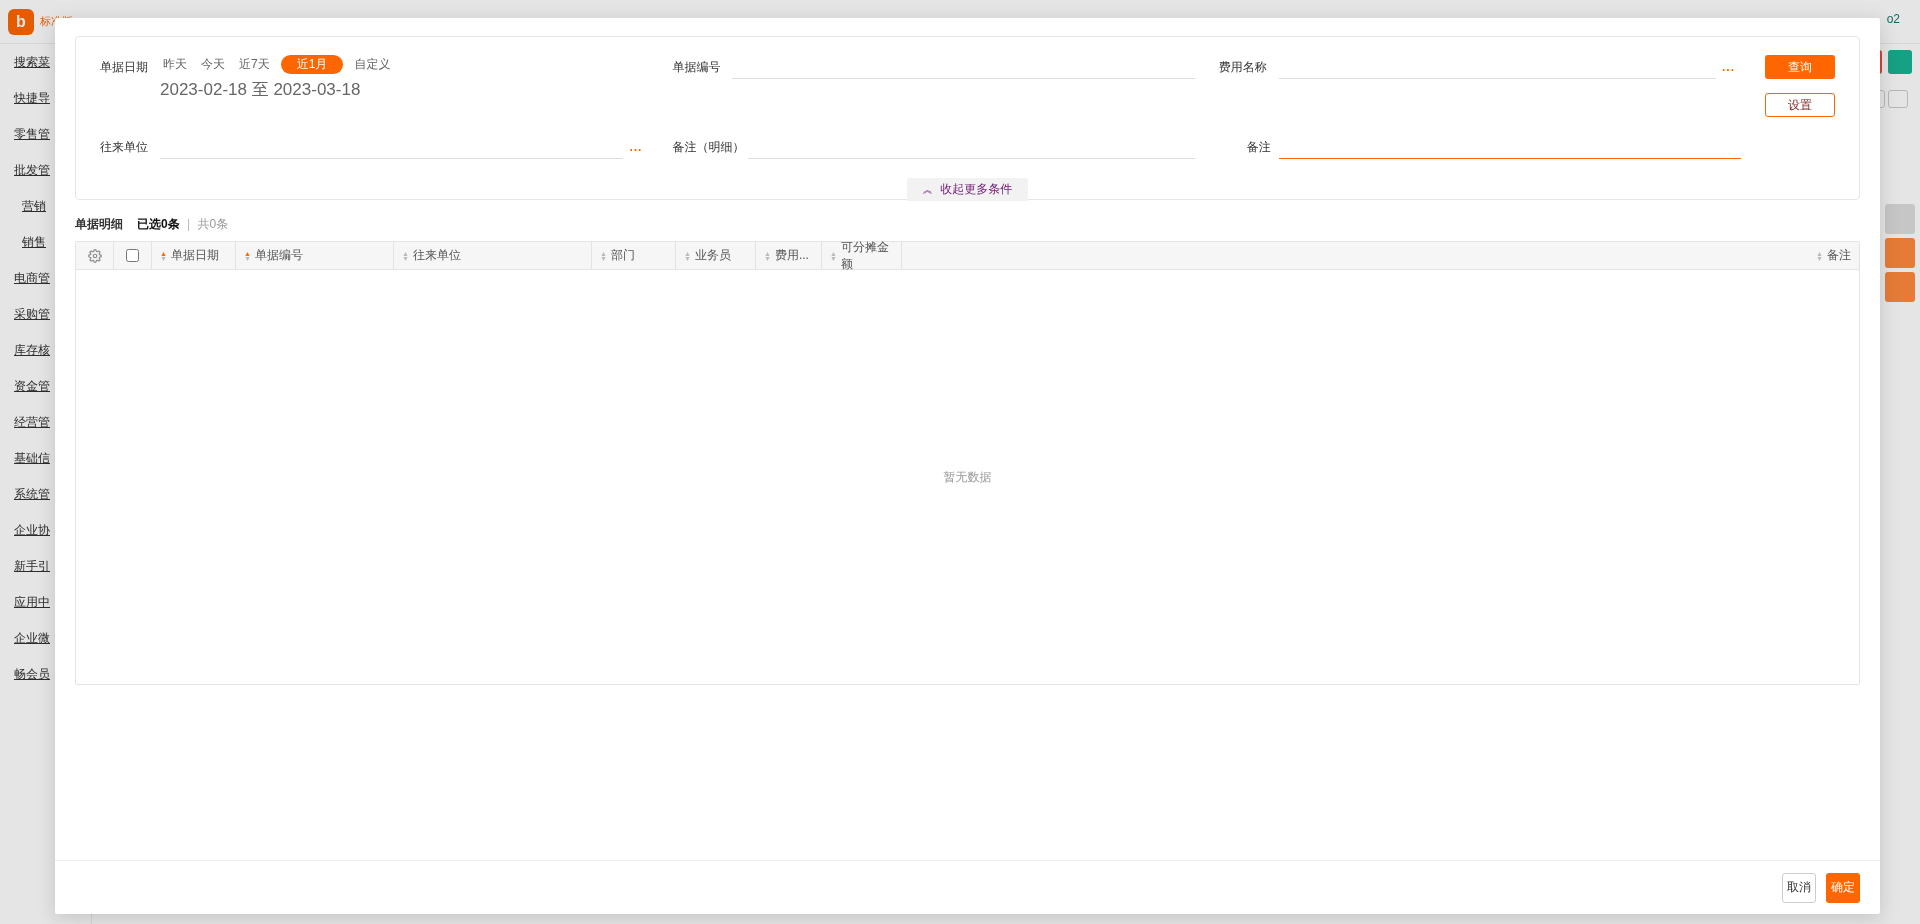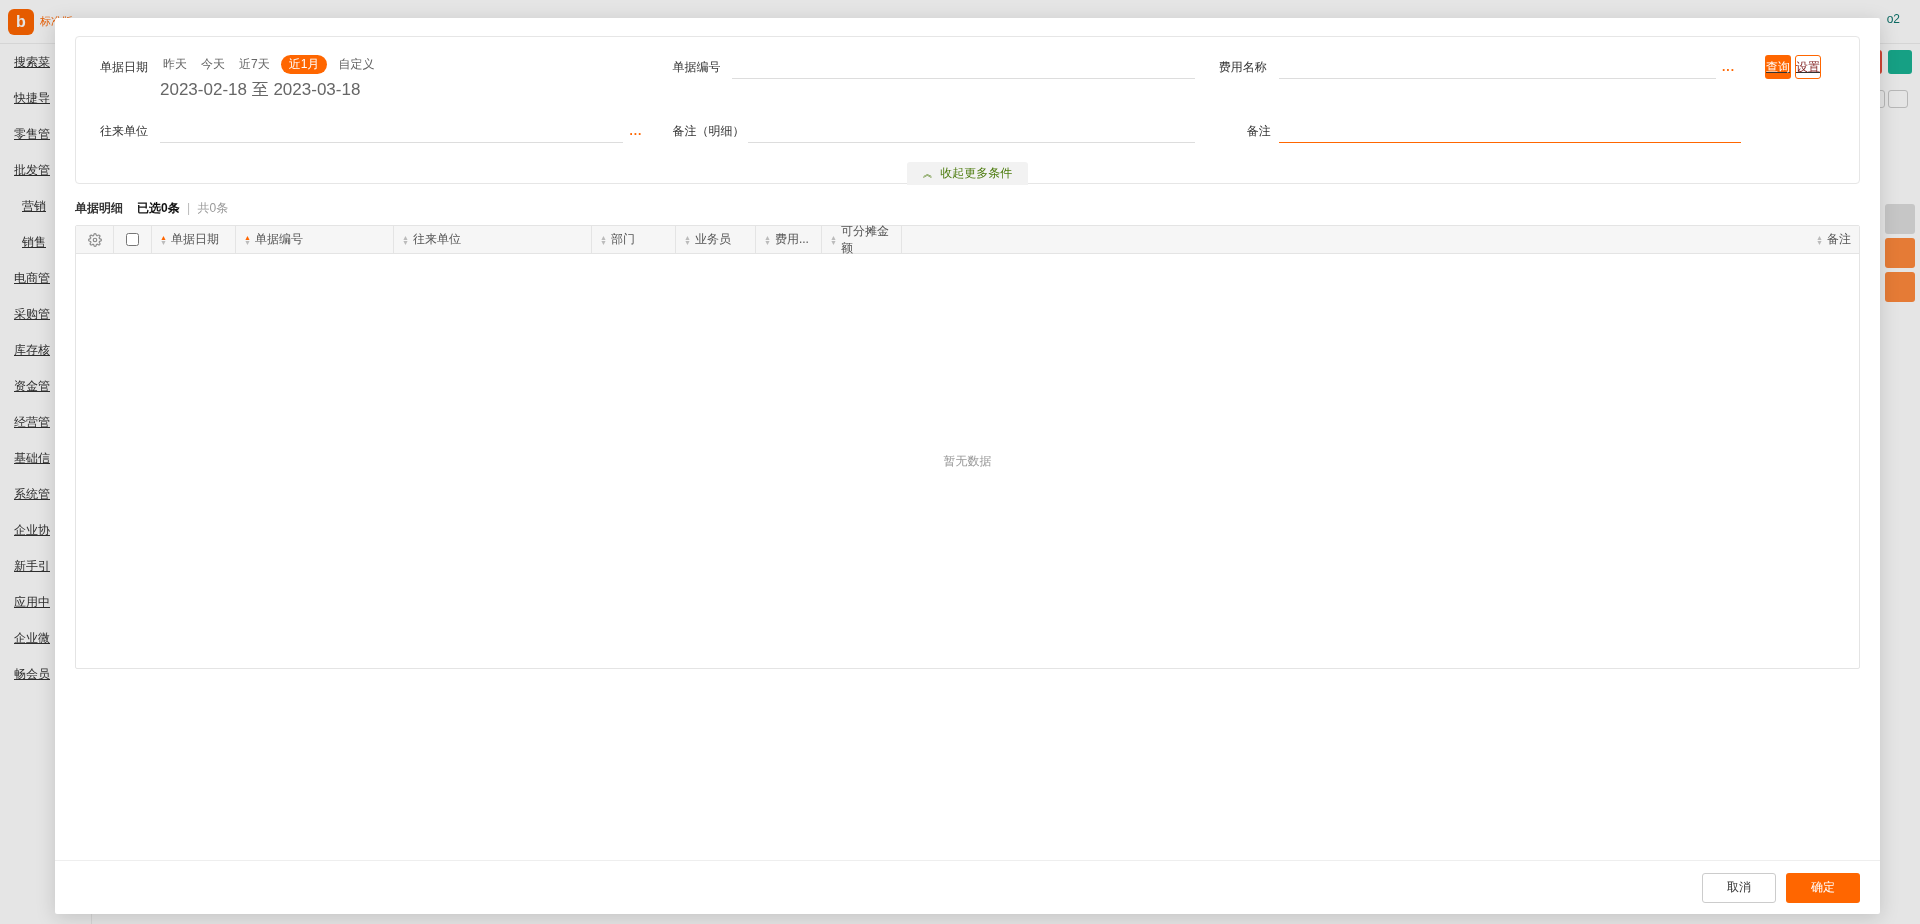--- a/index.html
+++ b/index.html
@@ -213,34 +213,34 @@
 }
 .date-chip {
   cursor: pointer;
   color: #666;
   padding: 1px 3px;
 }
 .date-chip.active {
   background: #f60;
   color: #fff;
   border-radius: 10px;
-  padding: 1px 8px;
+  padding: 1px 16px;
 }
 .date-range {
   font-size: 17px;
   color: #666;
   margin-top: 4px;
 }
 
 .filter-actions {
   width: 70px;
   display: flex;
-  gap: 4px;
+  flex-direction: column;
+  gap: 14px;
   flex-shrink: 0;
-  text-decoration: underline;
 }
 .btn {
   height: 24px;
   border-radius: 3px;
   border: 1px solid transparent;
   cursor: pointer;
   font-size: 12px;
   display: inline-flex;
   align-items: center;
   justify-content: center;
@@ -254,21 +254,21 @@
   height: 22px;
   text-align: center;
   margin: 0 -24px;
 }
 .collapse-tab {
   display: inline-block;
   background: #f2f2f2;
   padding: 3px 16px;
   border-radius: 3px 3px 0 0;
   font-size: 12px;
-  color: #4d7c0f;
+  color: #701a75;
   cursor: pointer;
   position: relative;
   top: 1px;
 }
 .collapse-tab .caret {
   font-size: 10px;
   margin-right: 4px;
 }
 
 
@@ -346,21 +346,21 @@
 
 .modal-footer {
   height: 54px;
   border-top: 1px solid #eee;
   display: flex;
   align-items: center;
   justify-content: flex-end;
   gap: 10px;
   padding: 0 20px;
 }
-.modal-footer .btn { height: 30px; padding: 0 24px; }
+.modal-footer .btn { height: 30px; padding: 0 4px; }
 
 
 .bg-right-chips {
   position: absolute;
   right: 12px;
   top: 90px;
 }
 .bg-right-chips span {
   display: inline-block;
   width: 20px;

